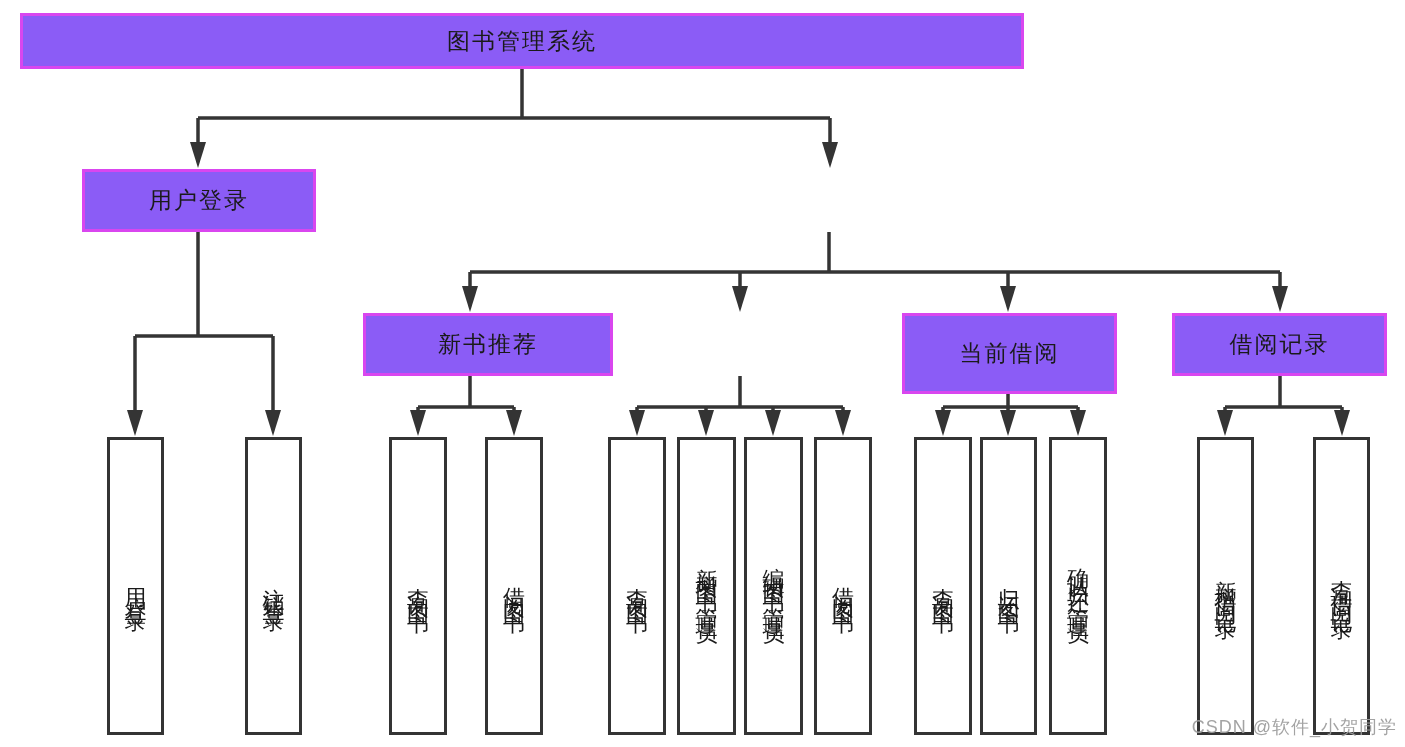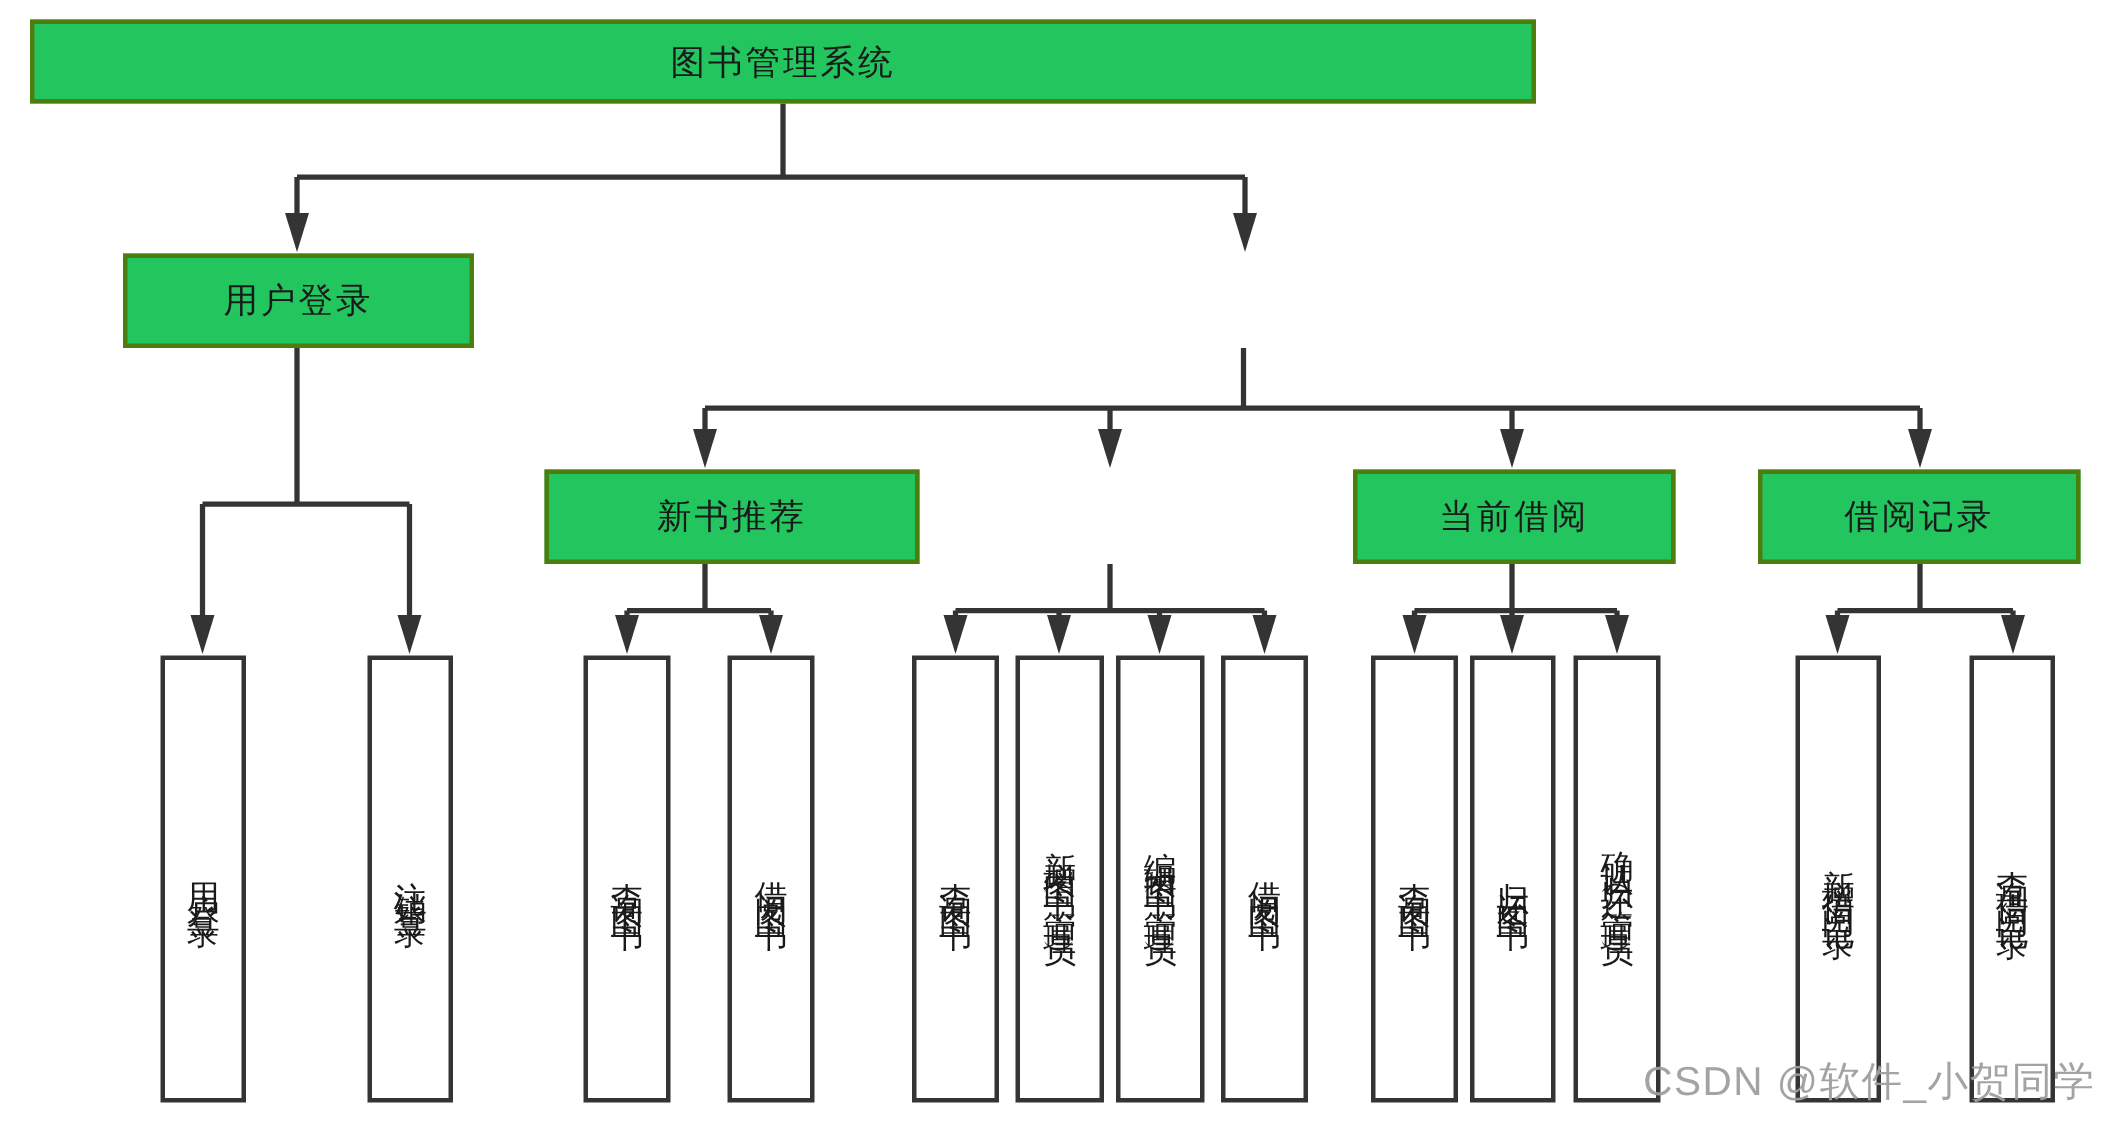--- a/index.html
+++ b/index.html
@@ -17,22 +17,22 @@
   }
   #connectors {
     position: absolute;
     left: 0;
     top: 0;
     z-index: 0;
   }
   .hbox {
     position: absolute;
     box-sizing: border-box;
-    border: 3px solid #4d7c0f;
-    background: #22c55e;
+    border: 3px solid #d946ef;
+    background: #8b5cf6;
     display: flex;
     align-items: center;
     justify-content: center;
     font-size: 23px;
     letter-spacing: 2px;
     color: #1a1a1a;
     z-index: 1;
     white-space: nowrap;
   }
   .vbox {
@@ -53,21 +53,21 @@
     text-orientation: mixed;
     font-size: 22px;
     letter-spacing: 8px;
     line-height: 1;
     white-space: nowrap;
   }
   .watermark {
     position: absolute;
     right: 8px;
     bottom: 8px;
-    font-size: 27px;
+    font-size: 18px;
     letter-spacing: 1px;
     color: rgba(158, 158, 158, 0.95);
     z-index: 3;
     white-space: nowrap;
   }
 </style>
 </head>
 <body>
 
 <div id="canvas">
@@ -117,21 +117,21 @@
       <polygon points="1225,436 1217,410 1233,410"></polygon>
       <polygon points="1342,436 1334,410 1350,410"></polygon>
     </g>
   </svg>
 
   <div class="hbox" style="left:20px; top:13px; width:1004px; height:56px;">图书管理系统</div>
 
   <div class="hbox" style="left:82px; top:169px; width:234px; height:63px;">用户登录</div>
 
   <div class="hbox" style="left:363px; top:313px; width:250px; height:63px;">新书推荐</div>
-  <div class="hbox" style="left:902px; top:313px; width:215px; height:63px;">当前借阅</div>
+  <div class="hbox" style="left:902px; top:313px; width:215px; height:81px;">当前借阅</div>
   <div class="hbox" style="left:1172px; top:313px; width:215px; height:63px;">借阅记录</div>
 
   <div class="vbox" style="left:107px; width:57px;">
     <span class="vtext">用户登录</span>
   </div>
   <div class="vbox" style="left:245px; width:57px;">
     <span class="vtext">注销登录</span>
   </div>
 
   <div class="vbox" style="left:389px; width:58px;">

